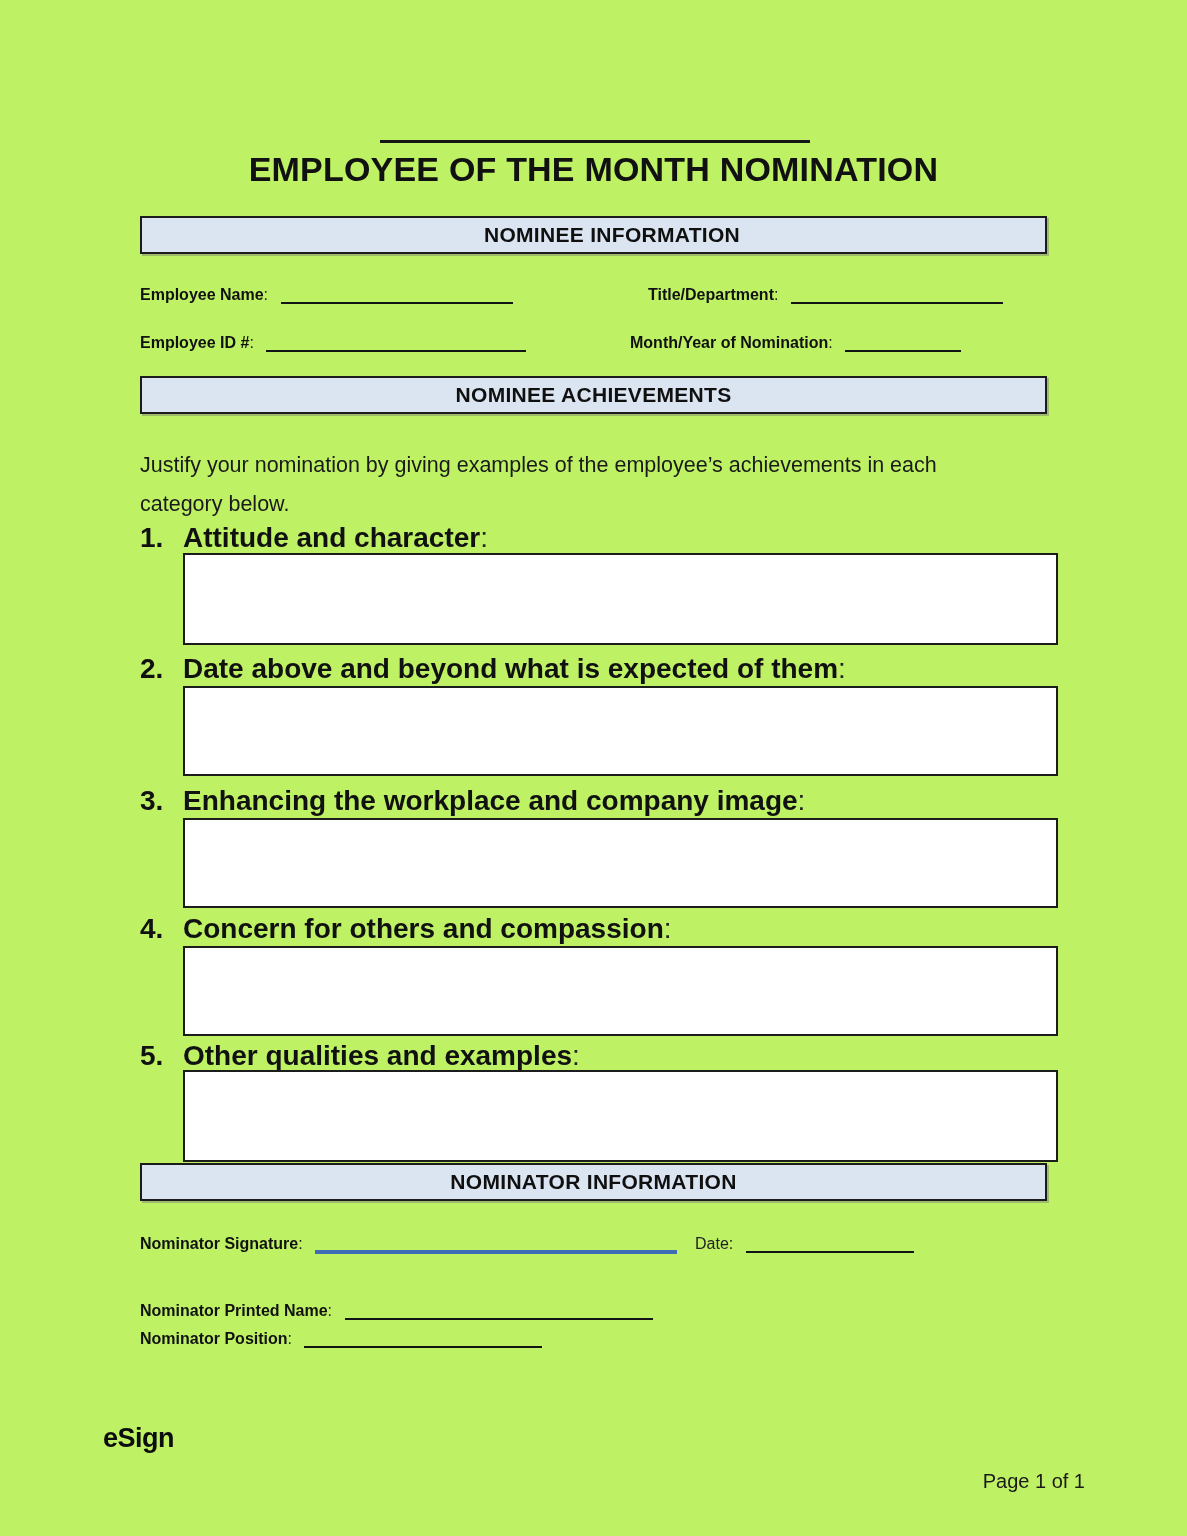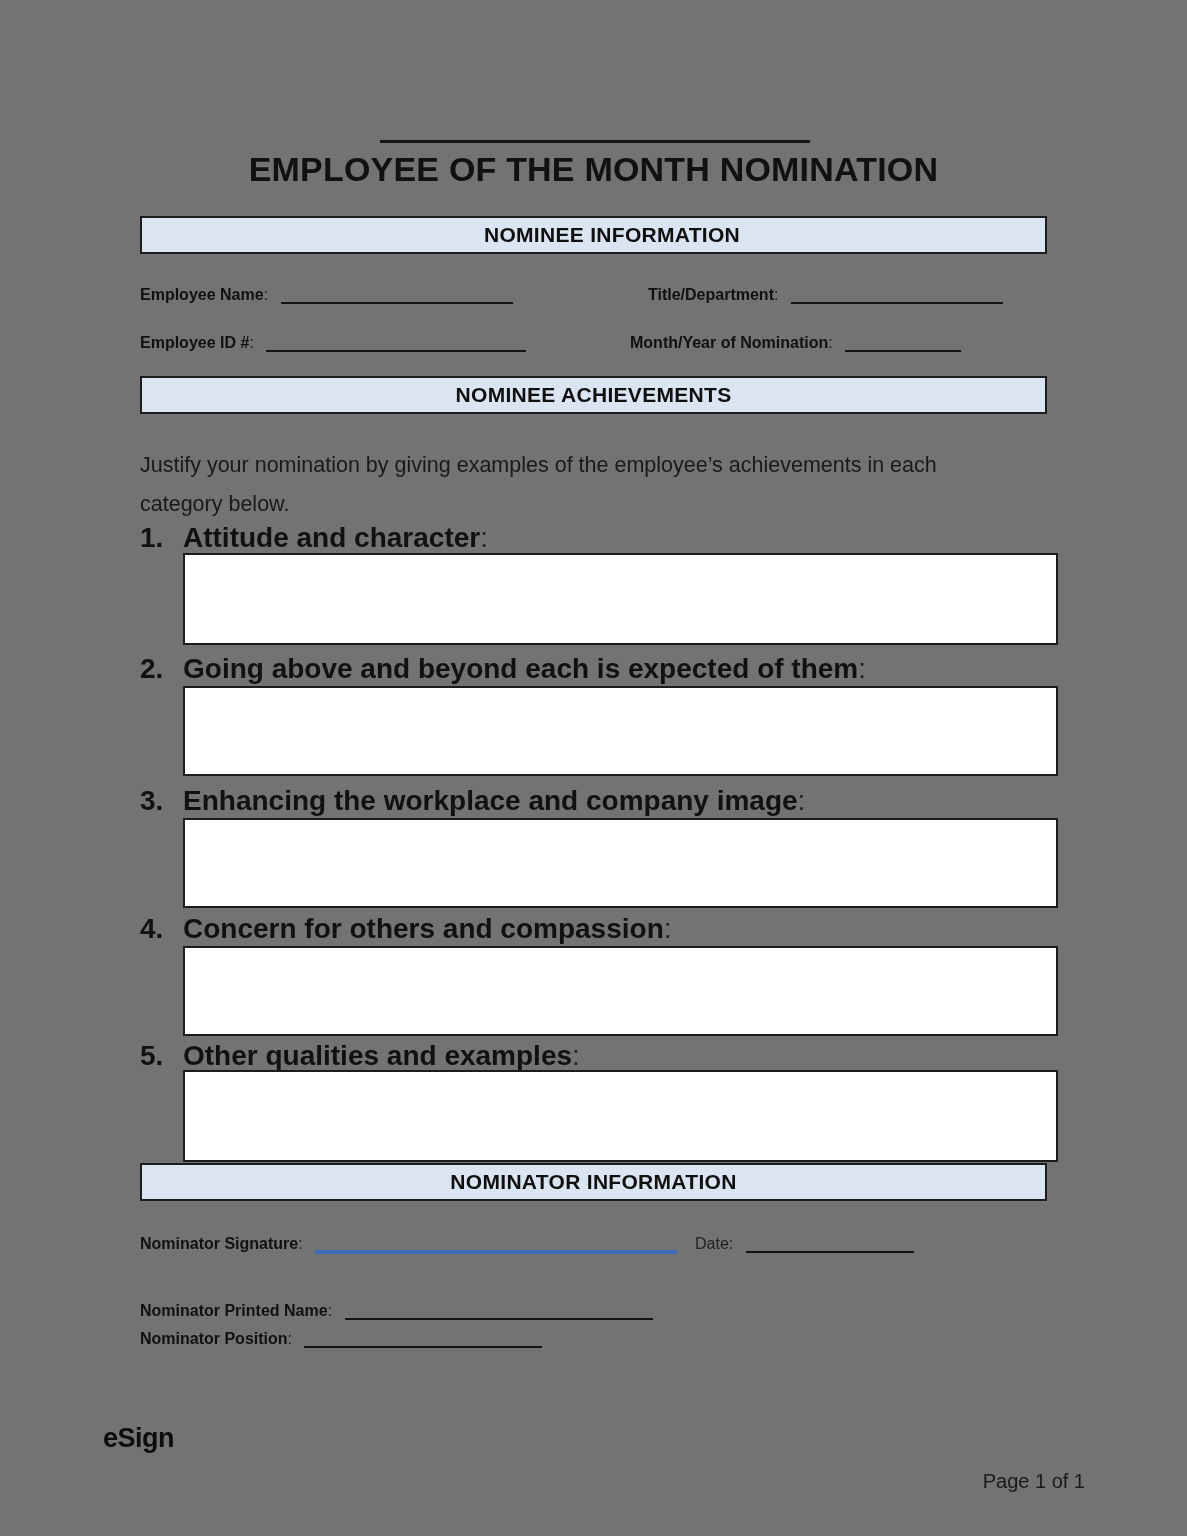--- a/index.html
+++ b/index.html
@@ -1,19 +1,19 @@
 <!DOCTYPE html>
 <html><head>
 <meta charset="utf-8">
 <style>
   html,body{margin:0;padding:0;background:#ffffff;}
   .page{
     position:relative;
     width:1187px;height:1536px;
-    background:#737373;
+    background:#bef264;
     font-family:"Liberation Sans", sans-serif;
     color:#141414;
     overflow:hidden;
   }
 
   .title-rule{
     position:absolute;left:380px;top:140px;width:430px;height:3px;
     background:#161616;
   }
   .doc-title{
@@ -109,21 +109,21 @@
   <div class="section-bar" style="top:376px;">NOMINEE ACHIEVEMENTS</div>
 
   <div class="para">Justify your nomination by giving examples of the employee’s achievements in each category below.</div>
 
   <div class="item-label" style="top:525px;">
     <span class="item-num">1.</span><span class="lbl">Attitude and character</span><span class="colon">:</span>
   </div>
   <div class="answer-box" style="top:553px;height:92px;"></div>
 
   <div class="item-label" style="top:656px;">
-    <span class="item-num">2.</span><span class="lbl">Going above and beyond each is expected of them</span><span class="colon">:</span>
+    <span class="item-num">2.</span><span class="lbl">Date above and beyond what is expected of them</span><span class="colon">:</span>
   </div>
   <div class="answer-box" style="top:686px;height:90px;"></div>
 
   <div class="item-label" style="top:788px;">
     <span class="item-num">3.</span><span class="lbl">Enhancing the workplace and company image</span><span class="colon">:</span>
   </div>
   <div class="answer-box" style="top:818px;height:90px;"></div>
 
   <div class="item-label" style="top:916px;">
     <span class="item-num">4.</span><span class="lbl">Concern for others and compassion</span><span class="colon">:</span>

